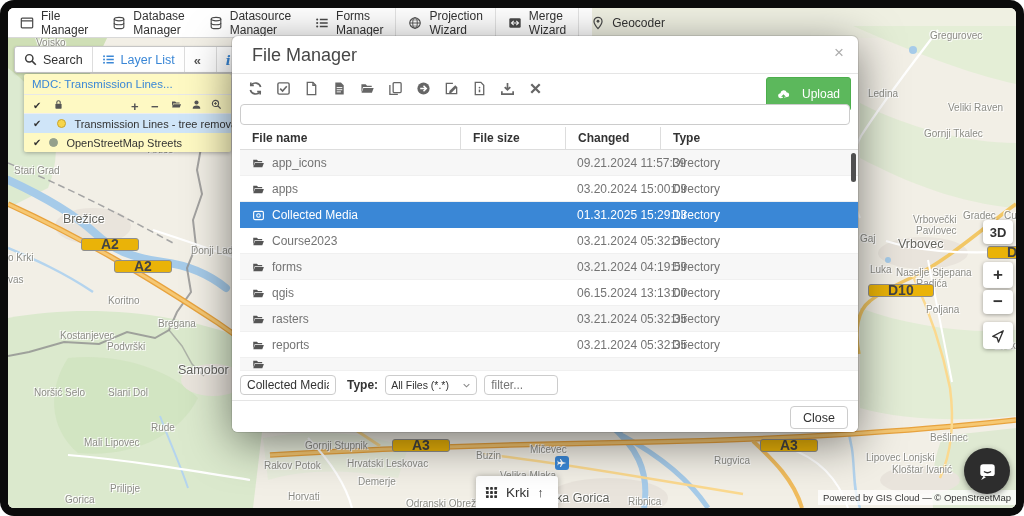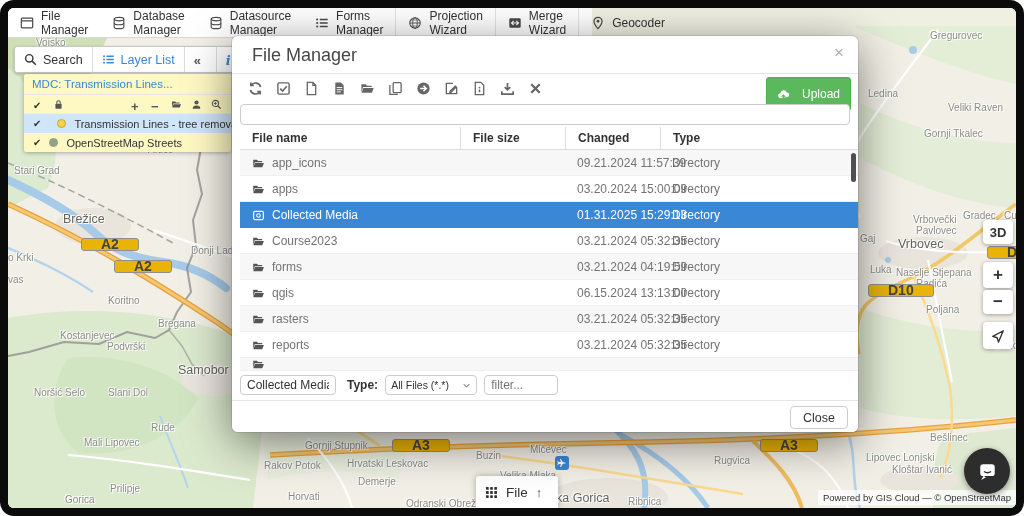--- a/index.html
+++ b/index.html
@@ -652,21 +652,21 @@
               <rect x="11.4" y="1.2" width="3.4" height="3.4" rx=".6"></rect>
               <rect x="1.2" y="6.3" width="3.4" height="3.4" rx=".6"></rect>
               <rect x="6.3" y="6.3" width="3.4" height="3.4" rx=".6"></rect>
               <rect x="11.4" y="6.3" width="3.4" height="3.4" rx=".6"></rect>
               <rect x="1.2" y="11.4" width="3.4" height="3.4" rx=".6"></rect>
               <rect x="6.3" y="11.4" width="3.4" height="3.4" rx=".6"></rect>
               <rect x="11.4" y="11.4" width="3.4" height="3.4" rx=".6"></rect>
             </g>
           </svg>
         </span>
-    <span id="data-label">File</span>
+    <span id="data-label">Krki</span>
     <span id="data-arrow">↑</span>
   </div>
 
   <div id="attr">Powered by GIS Cloud — © OpenStreetMap</div>
 
   <div id="chat">
     <span class="ticon">
           <svg viewBox="0 0 16 16">
             <rect x="2.5" y="2.5" width="11" height="9" rx="2.2" fill="#fff"></rect>
             <path d="M5,11.2 l-1.8,3.2 3.6,-2 z" fill="#fff"></path>

